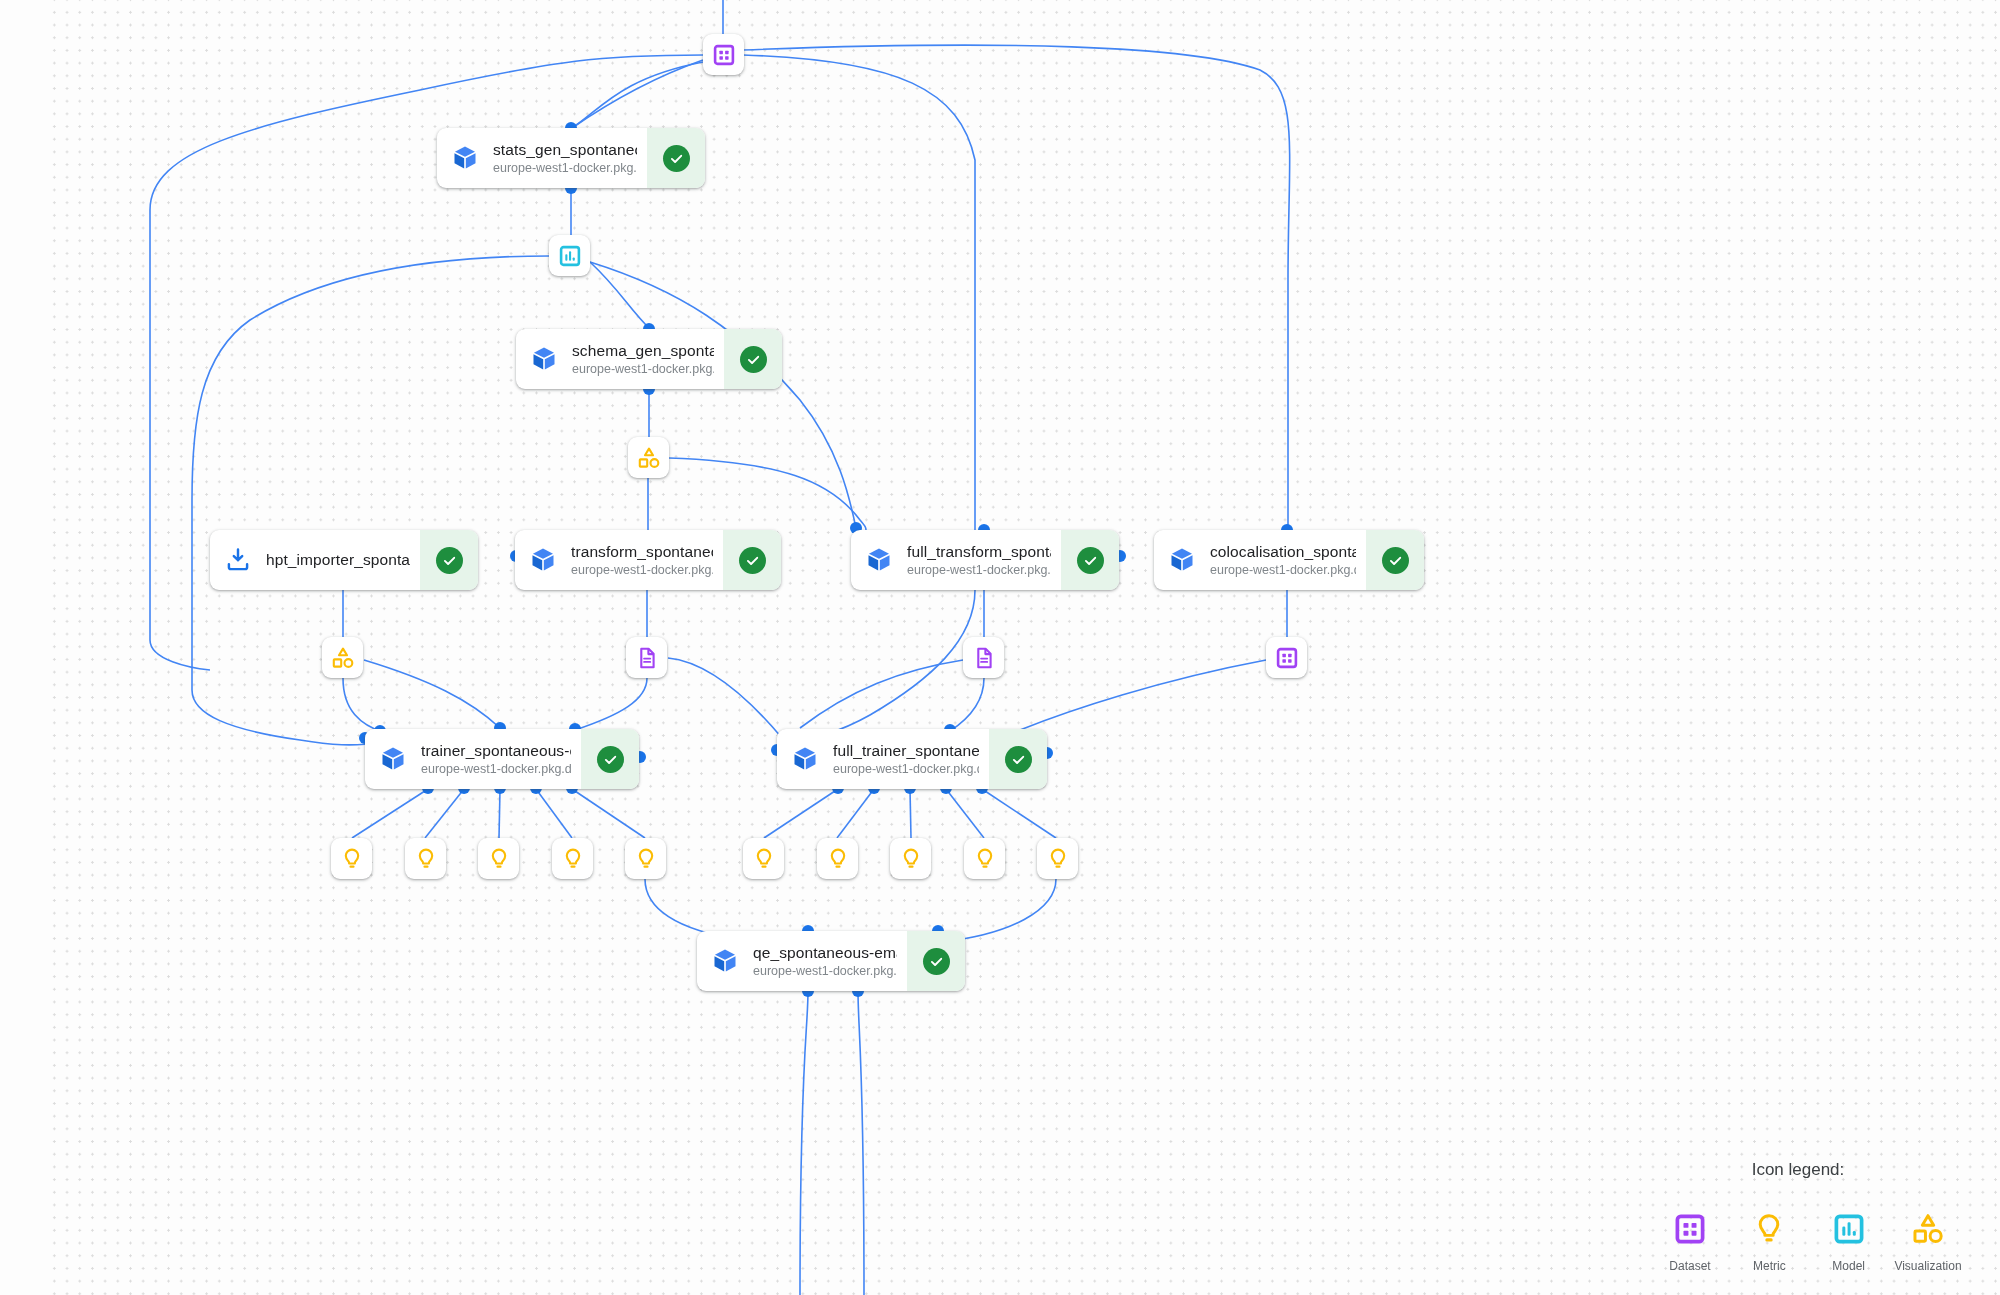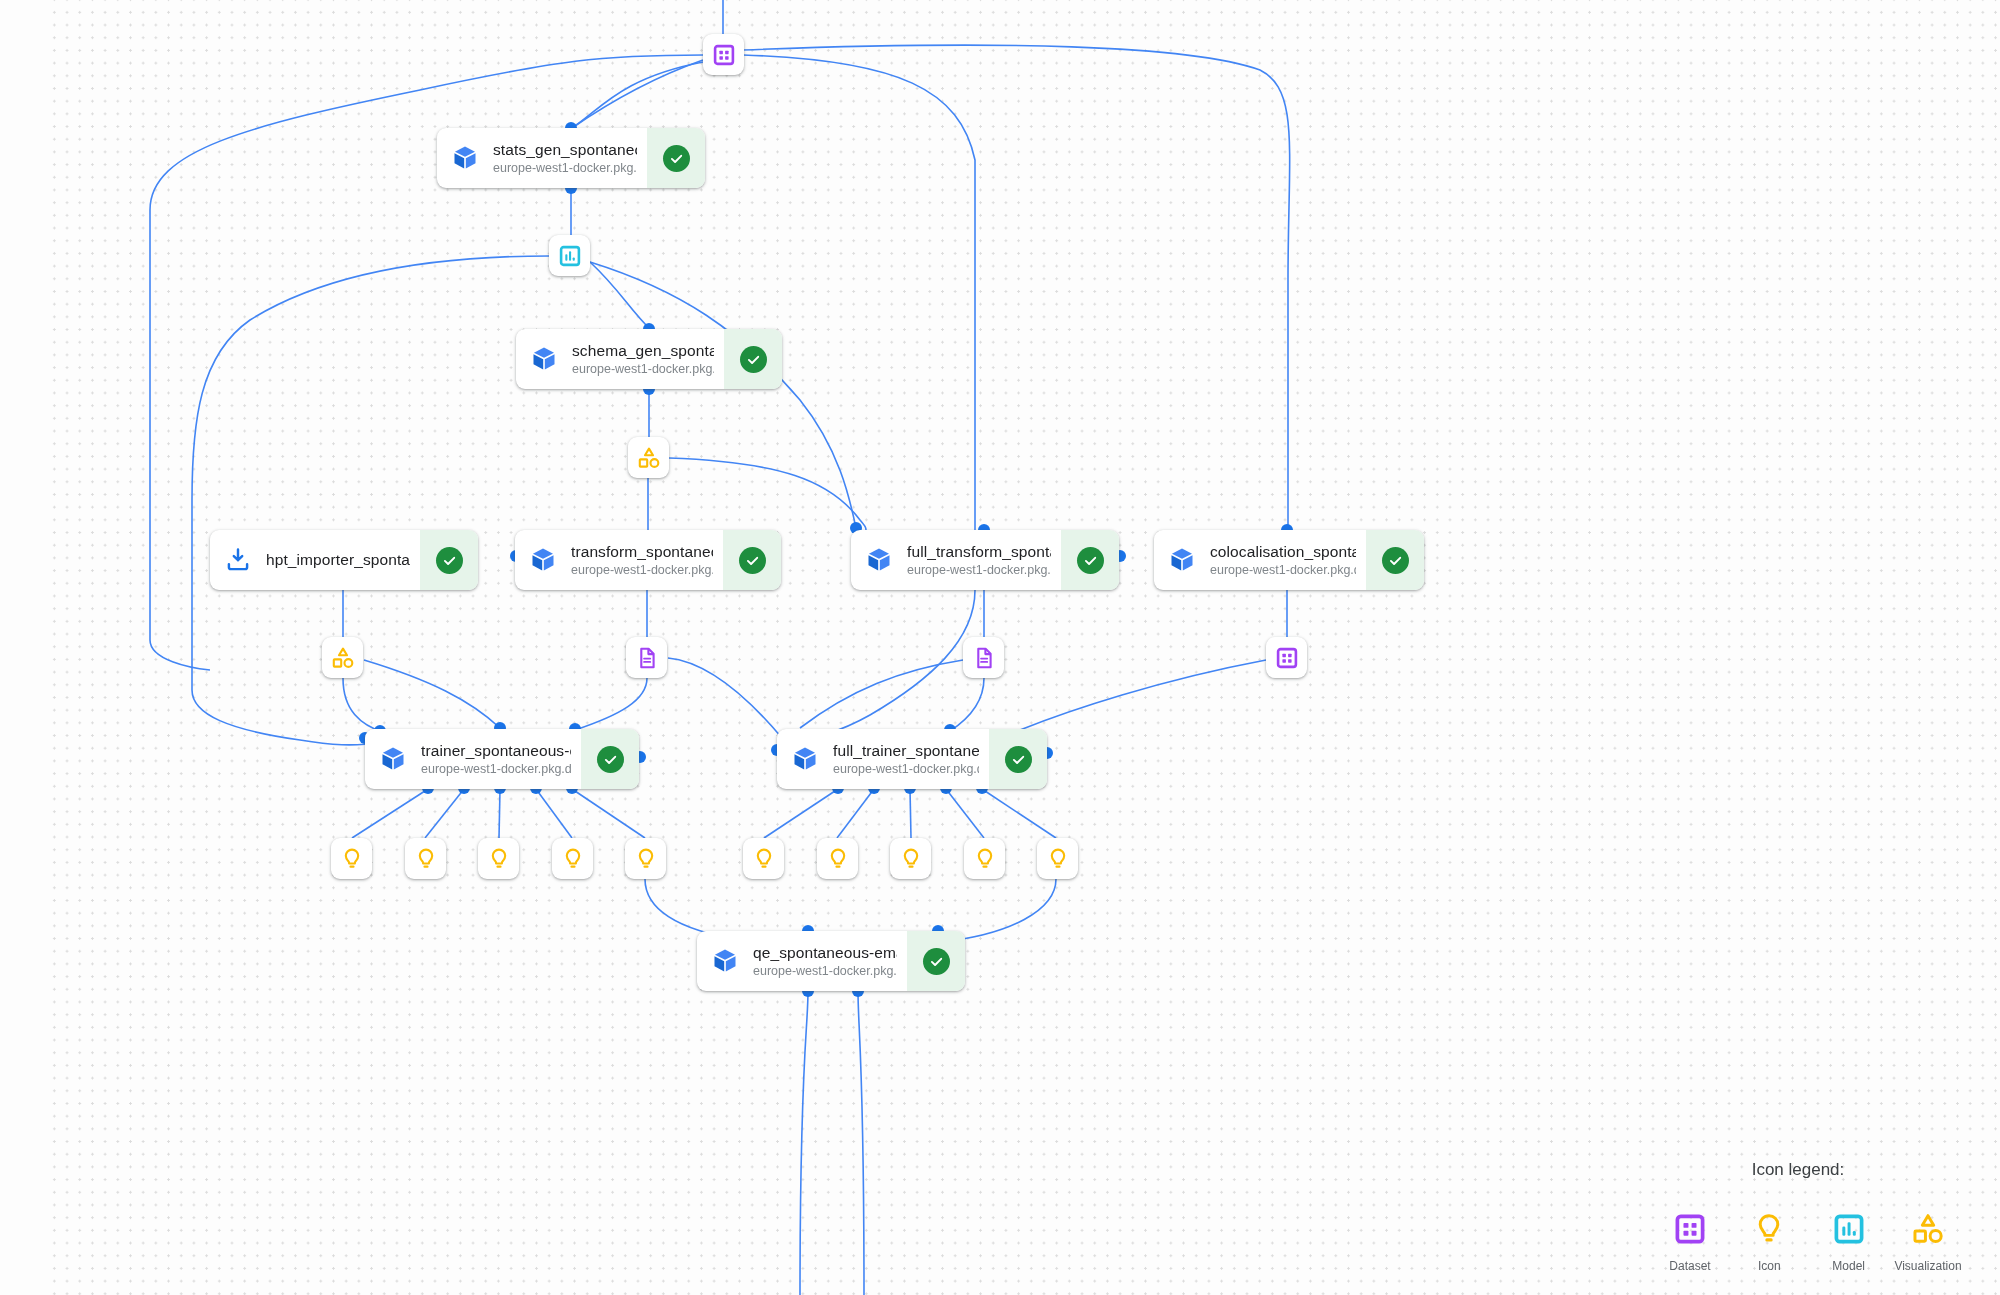--- a/index.html
+++ b/index.html
@@ -591,21 +591,21 @@
           </div>
           <div class="legend-lbl">Dataset</div>
         </div>
         <div class="legend-item">
           <div class="legend-ico">
             <svg width="34" height="34" viewBox="0 0 24 24">
               <path d="M12 2.6c-3.6 0-6.2 2.8-6.2 6.2 0 2.3 1.2 3.8 2.2 5 .7.8 1.1 1.3 1.1 2.1v.6h5.8v-.6c0-.8.4-1.3 1.1-2.1 1-1.2 2.2-2.7 2.2-5 0-3.4-2.6-6.2-6.2-6.2z" fill="none" stroke="#fbbc04" stroke-width="2.1" stroke-linejoin="round"></path>
               <rect x="9.4" y="18.6" width="5.2" height="2.2" rx="1.1" fill="#fbbc04"></rect>
             </svg>
           </div>
-          <div class="legend-lbl">Icon</div>
+          <div class="legend-lbl">Metric</div>
         </div>
         <div class="legend-item">
           <div class="legend-ico">
             <svg width="34" height="34" viewBox="0 0 24 24">
               <rect x="3.1" y="3.1" width="17.8" height="17.8" rx="2.4" fill="none" stroke="#24c1e0" stroke-width="2.6"></rect>
               <rect x="7.3" y="10.2" width="2.1" height="6.5" rx=".9" fill="#24c1e0"></rect>
               <rect x="11.0" y="7.3" width="2.1" height="9.4" rx=".9" fill="#24c1e0"></rect>
               <rect x="14.7" y="13.4" width="2.1" height="3.3" rx=".9" fill="#24c1e0"></rect>
             </svg>
           </div>

